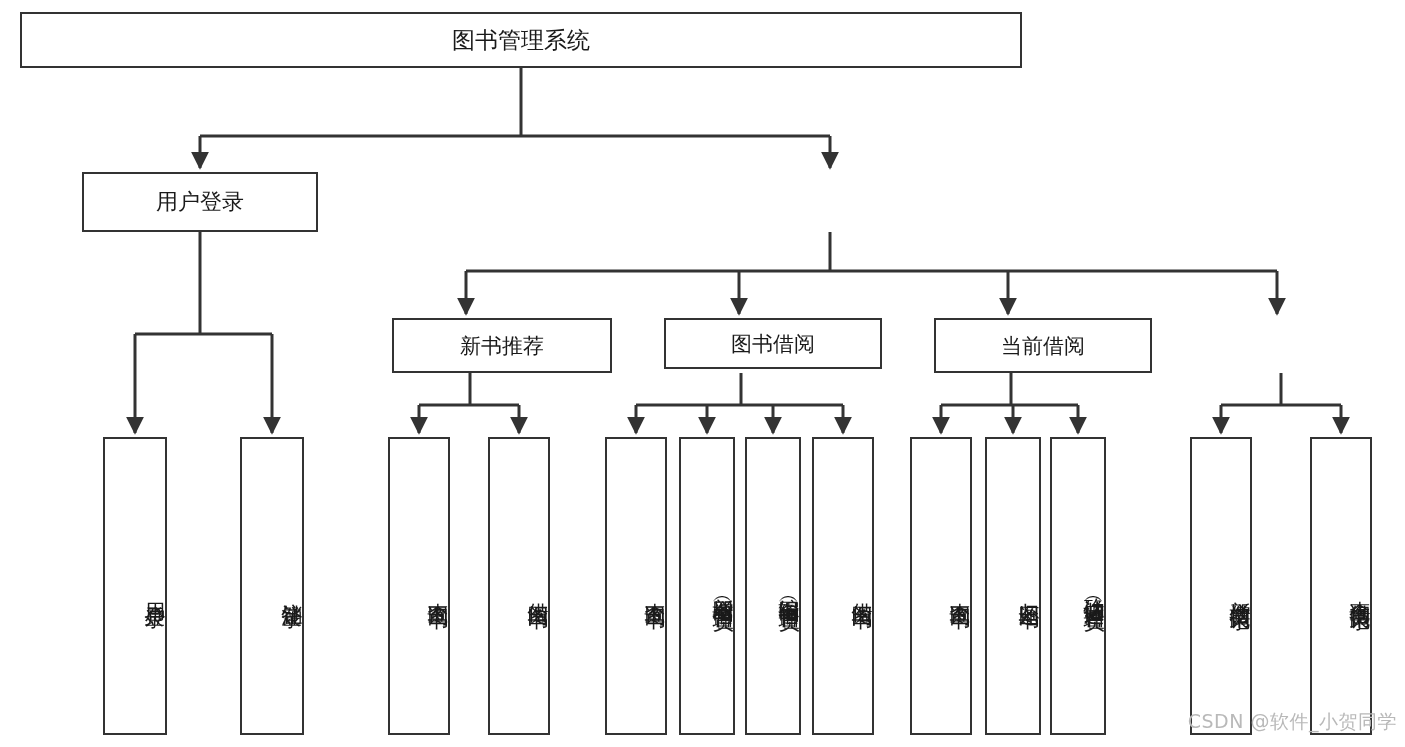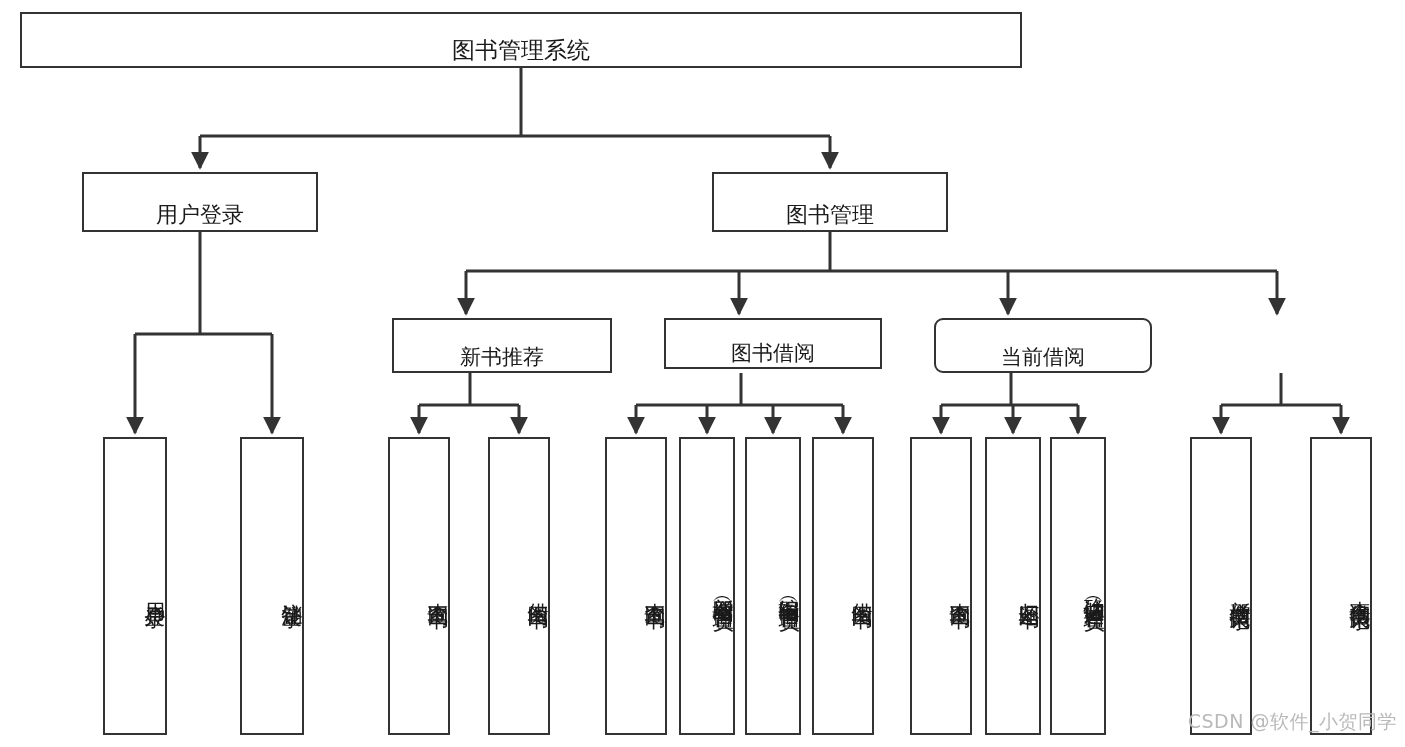--- a/index.html
+++ b/index.html
@@ -16,21 +16,21 @@
     height: 747px;
     background: #ffffff;
     overflow: hidden;
   }
   .node {
     position: absolute;
     box-sizing: border-box;
     border: 2px solid #333333;
     background: #ffffff;
     display: flex;
-    align-items: flex-end;
+    align-items: center;
     justify-content: center;
     color: #1a1a1a;
   }
   .node.root {
     font-size: 23px;
   }
   .node.level1 {
     font-size: 22px;
   }
   .node.level2 {
@@ -125,31 +125,28 @@
     </g>
   </svg>
 
   <div class="node root" id="node-root" style="left: 20px; top: 12px; width: 1002px; height: 56px;">
     <span>图书管理系统</span>
   </div>
 
   <div class="node level1" id="node-l1-0" style="left: 82px; top: 172px; width: 236px; height: 60px;">
     <span>用户登录</span>
   </div>
-  <div class="node level1" id="node-l1-1" style="left: 712px; top: 172px; width: 236px; height: 60px;">
-    <span>图书管理</span>
-  </div>
 
   <div class="node level2" id="node-l2-0" style="left: 360px; top: 318px; width: 220px; height: 55px;">
     <span>新书推荐</span>
   </div>
   <div class="node level2" id="node-l2-1" style="left: 632px; top: 318px; width: 218px; height: 51px;">
     <span>图书借阅</span>
   </div>
-  <div class="node level2" id="node-l2-2" style="left: 902px; top: 318px; width: 218px; height: 55px; border-radius: 9px;">
+  <div class="node level2" id="node-l2-2" style="left: 902px; top: 318px; width: 218px; height: 55px;">
     <span>当前借阅</span>
   </div>
 
   <div class="node leaf" id="node-leaf-0" style="left: 103px; top: 437px; width: 64px; height: 298px;">
     <span class="leaf-text">用户登录</span>
   </div>
   <div class="node leaf" id="node-leaf-1" style="left: 240px; top: 437px; width: 64px; height: 298px;">
     <span class="leaf-text">注销登录</span>
   </div>
   <div class="node leaf" id="node-leaf-2" style="left: 388px; top: 437px; width: 62px; height: 298px;">

